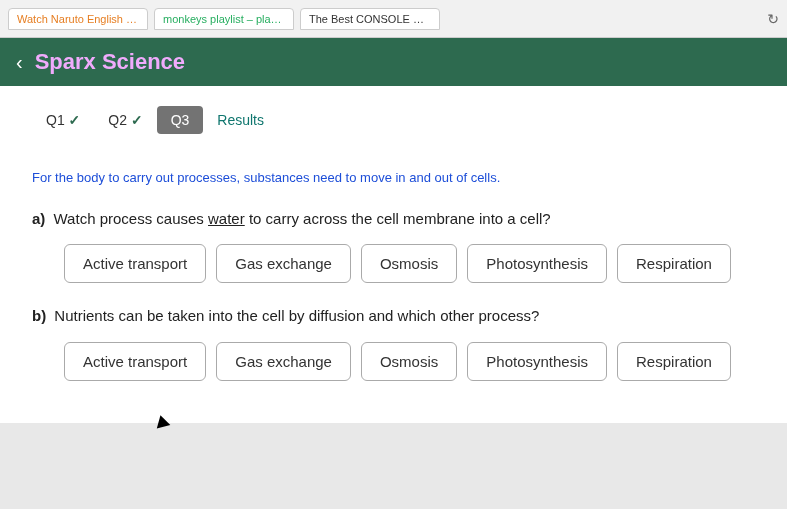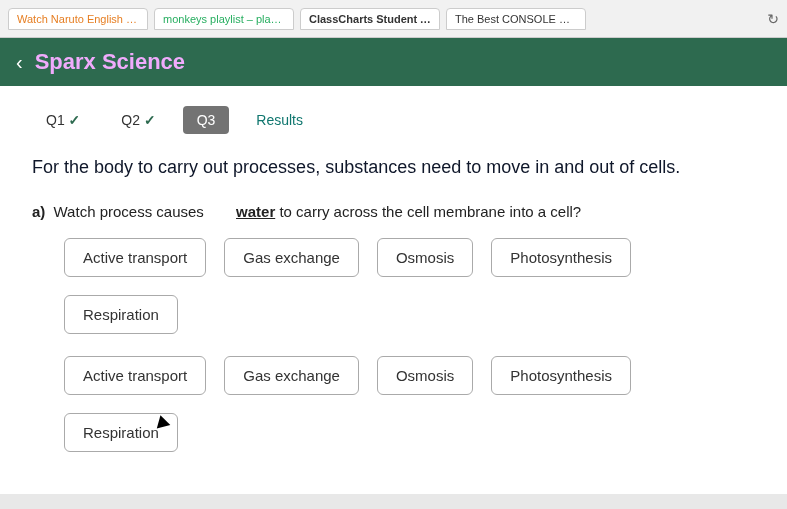--- a/index.html
+++ b/index.html
@@ -70,22 +70,22 @@
     .content {
       background: white;
       padding: 20px 32px;
       flex: 1;
     }
 
     
     .tabs {
       display: flex;
       align-items: center;
-      gap: 13px;
-      margin-bottom: 20px;
+      gap: 0;
+      margin-bottom: 34px;
     }
     .tab {
       padding: 6px 14px;
       border-radius: 4px;
       font-size: 14px;
       font-weight: 500;
       cursor: pointer;
       border: none;
       background: transparent;
     }
@@ -105,48 +105,47 @@
       background: transparent;
       color: #0f766e;
       font-size: 14px;
       padding: 6px 14px;
       border: none;
       cursor: pointer;
     }
 
     
     .intro-text {
-      font-size: 18px;
-      color: #0f172a;
+      font-size: 13px;
+      color: #1d4ed8;
       margin-bottom: 20px;
       line-height: 1.5;
     }
 
     .question-block {
       margin-bottom: 22px;
     }
     .question-label {
       font-size: 15px;
       color: #222;
       margin-bottom: 14px;
       line-height: 1.5;
     }
     .question-label .q-letter {
       font-weight: bold;
       margin-right: 4px;
     }
     .question-label strong {
-      font-weight: bold;
+      font-weight: normal;
       text-decoration: underline;
-      margin-left: 28px;
     }
 
     .answer-row {
       display: flex;
-      gap: 18px;
+      gap: 10px;
       flex-wrap: wrap;
       padding-left: 32px;
     }
     .answer-btn {
       border: 1.5px solid #aaa;
       border-radius: 6px;
       padding: 10px 18px;
       background: white;
       font-size: 15px;
       color: #333;
@@ -165,21 +164,20 @@
       transform: rotate(-15deg);
       pointer-events: none;
     }
   </style>
 </head>
 <body>
 
 <div class="browser-bar">
   <span class="browser-tab orange">Watch Naruto English Sub/Dub...</span>
   <span class="browser-tab green">monkeys playlist – playlist by Fi...</span>
-  <span class="browser-tab active">ClassCharts Student App</span>
   <span class="browser-tab">The Best CONSOLE Settings Fo...</span>
   <span class="browser-refresh">↻</span>
 </div>
 
 <div class="app-header">
   <span class="back-arrow">‹</span>
   <span class="app-title">Sparx Science</span>
 </div>
 
 <div class="content">
@@ -209,20 +207,24 @@
     <div class="answer-row">
       <button class="answer-btn">Active transport</button>
       <button class="answer-btn">Gas exchange</button>
       <button class="answer-btn">Osmosis</button>
       <button class="answer-btn">Photosynthesis</button>
       <button class="answer-btn">Respiration</button>
     </div>
   </div>
 
   <div class="question-block">
+    <p class="question-label">
+      <span class="q-letter">b)</span>
+      <span>Nutrients can be taken into the cell by diffusion and which other process?</span>
+    </p>
     <div class="answer-row">
       <button class="answer-btn">Active transport</button>
       <button class="answer-btn">Gas exchange</button>
       <button class="answer-btn">Osmosis</button>
       <button class="answer-btn">Photosynthesis</button>
       <button class="answer-btn">Respiration</button>
     </div>
   </div>
 
 </div>

